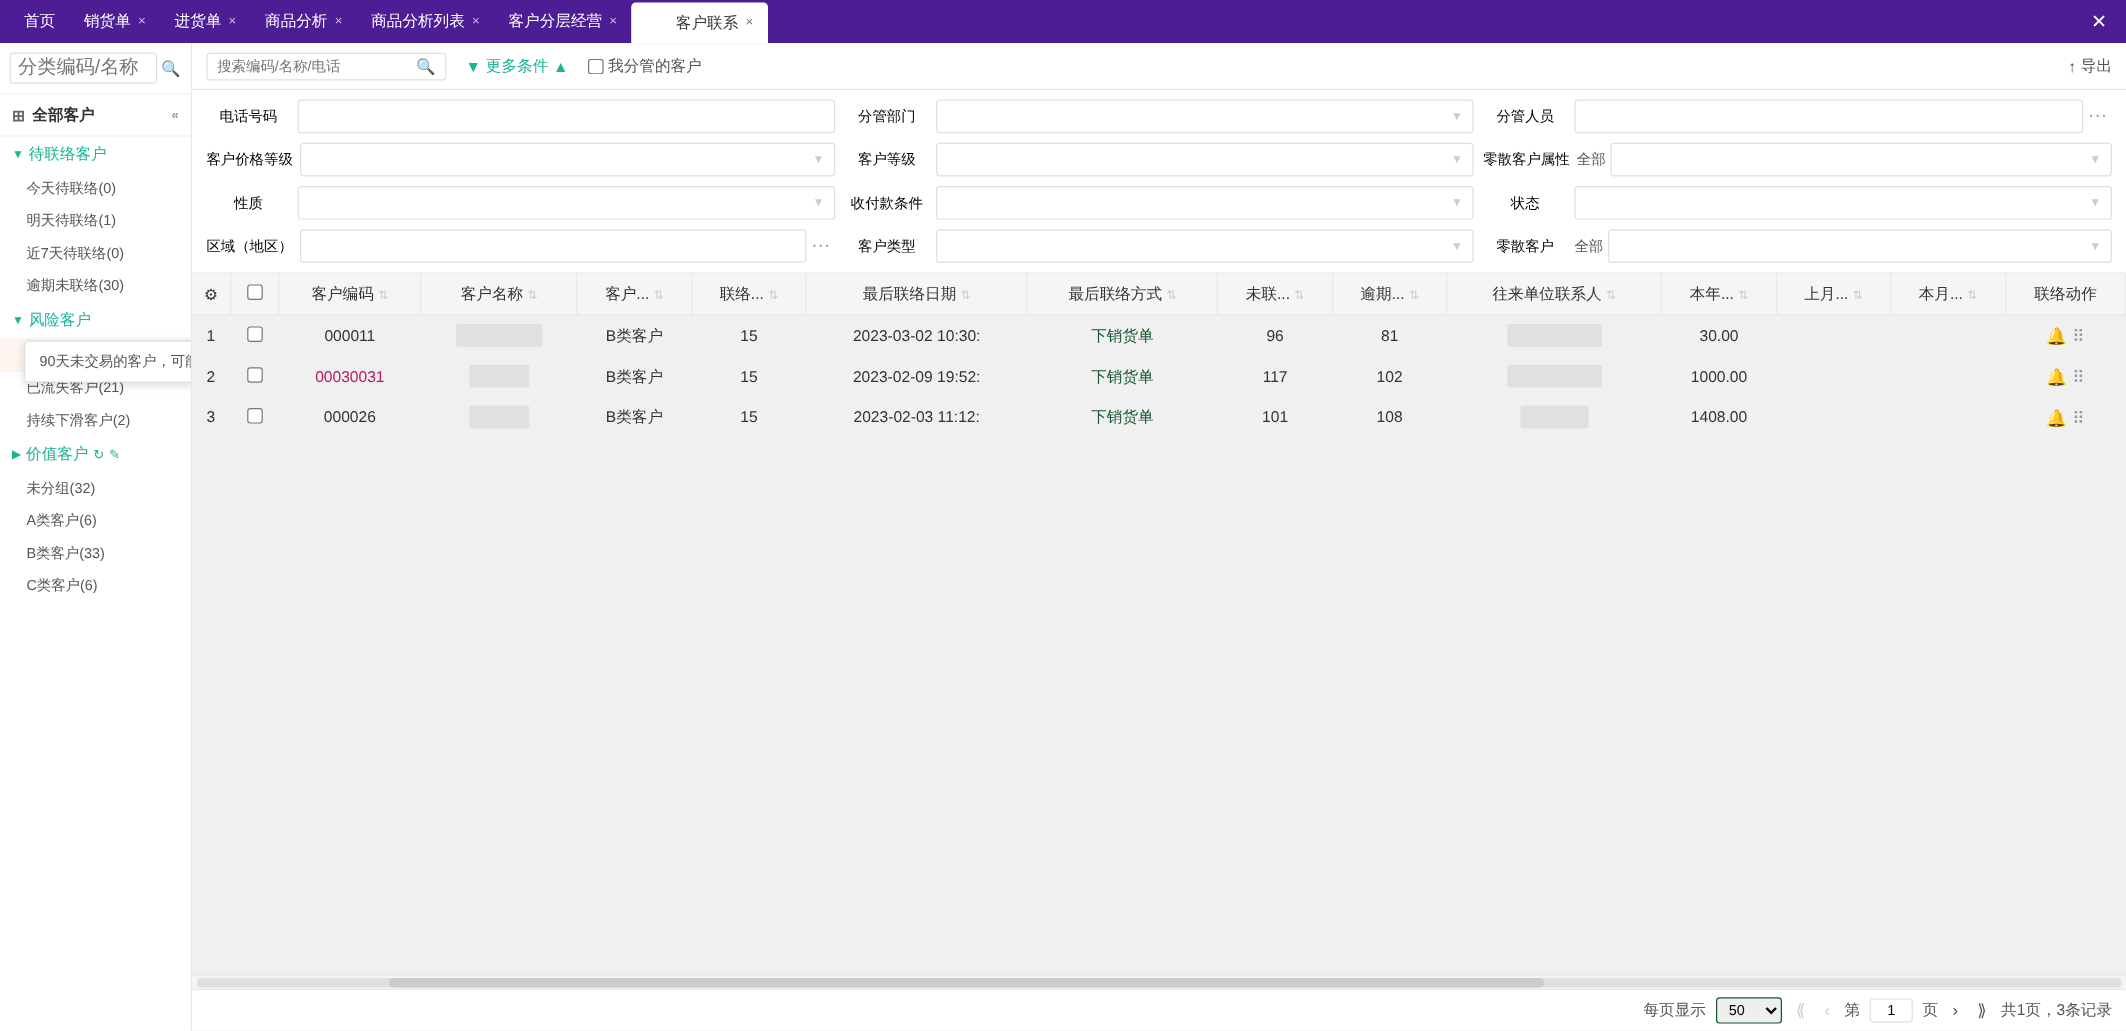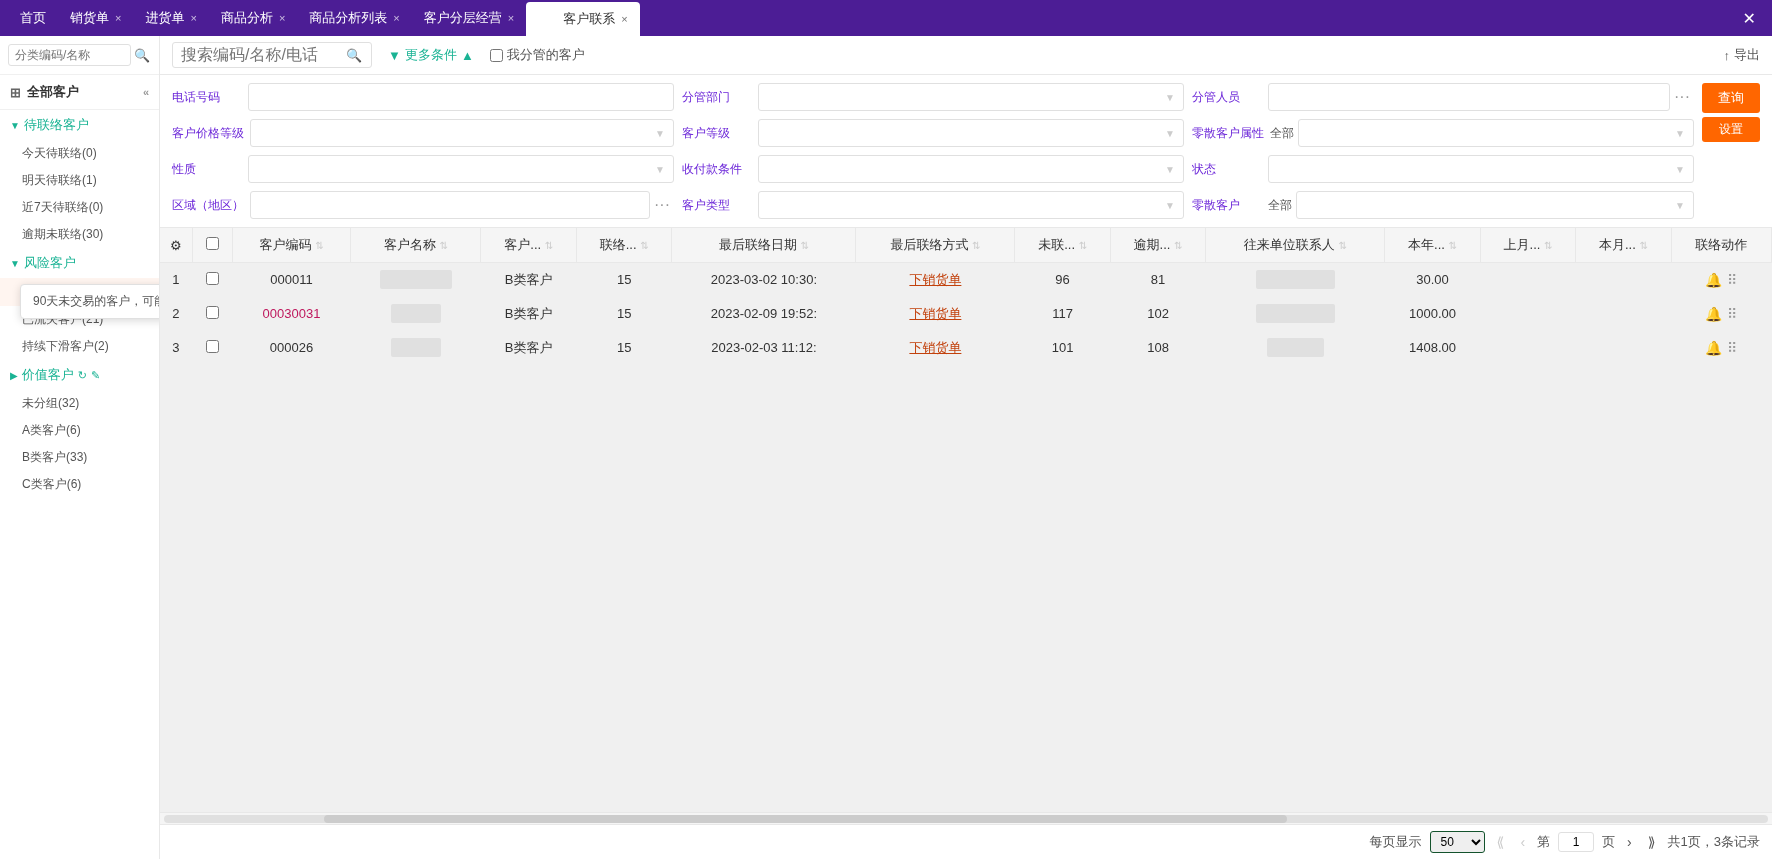--- a/index.html
+++ b/index.html
@@ -71,21 +71,21 @@
       display: flex;
       align-items: center;
       padding: 8px;
       border-bottom: 1px solid #f0f0f0;
     }
     .sidebar-search input {
       border: 1px solid #e0e0e0;
       border-radius: 3px;
       padding: 3px 6px;
       width: 100%;
-      font-size: 12px;
+      font-size: 16px;
       outline: none;
     }
     .sidebar-search .search-icon {
       margin-left: 4px;
       color: #ccc;
       cursor: pointer;
     }
     .sidebar-header {
       display: flex;
       align-items: center;
@@ -214,25 +214,25 @@
       margin-bottom: 8px;
       gap: 8px;
     }
     .filter-field {
       display: flex;
       align-items: center;
       flex: 1;
       min-width: 0;
     }
     .filter-label {
-      color: #6d28d9;
+      color: #000000;
       font-size: 12px;
       white-space: nowrap;
       min-width: 70px;
-      text-align: left;
+      text-align: center;
       margin-right: 6px;
     }
     .filter-input {
       flex: 1;
       border: 1px solid #e0e0e0;
       border-radius: 3px;
       padding: 4px 8px;
       font-size: 12px;
       outline: none;
       height: 28px;
@@ -311,22 +311,21 @@
     }
     .data-table td {
       padding: 7px 6px;
       border-bottom: 1px solid #f0f0f0;
       border-right: 1px solid #f0f0f0;
       color: #333;
       text-align: center;
       white-space: nowrap;
     }
     .link-text {
-      color: #c2410c;
-      text-decoration: underline;
+      color: #14532d;
       cursor: pointer;
     }
     .blurred-text {
       background: #e0e0e0;
       color: transparent;
       border-radius: 2px;
       padding: 2px 8px;
       display: inline-block;
       min-width: 50px;
     }
@@ -514,21 +513,21 @@
     <div class="sidebar-item">未分组(32)</div>
     <div class="sidebar-item">A类客户(6)</div>
     <div class="sidebar-item">B类客户(33)</div>
     <div class="sidebar-item">C类客户(6)</div>
   </div>
 
   <div class="content-area">
 
     <div class="filter-bar">
       <div class="filter-search">
-        <input type="text" style="color: #be185d; font-size: 16px;" placeholder="搜索编码/名称/电话">
+        <input type="text" style="color: #be185d; font-size: 12px;" placeholder="搜索编码/名称/电话">
         <span class="search-btn">🔍</span>
       </div>
       <button class="filter-btn">
         <span>▼</span>
         <span>更多条件</span>
         <span>▲</span>
       </button>
       <label class="checkbox-label">
         <input type="checkbox" style="">
         <span>我分管的客户</span>
@@ -629,24 +628,20 @@
               <span class="filter-label">零散客户</span>
               <span style="margin-right:4px;color:#555;font-size:12px;">全部</span>
               <div class="filter-select" style="flex:1;">
                 <span></span>
                 <span class="chevron">▼</span>
               </div>
             </div>
           </div>
         </div>
 
-        <div class="action-buttons">
-          <button class="btn-query">查询</button>
-          <button class="btn-settings">设置</button>
-        </div>
       </div>
     </div>
 
     <div class="table-wrapper">
       <div class="table-scroll">
         <table class="data-table">
           <thead>
             <tr>
               <th class="gear-cell">⚙</th>
               <th><input type="checkbox" style=""></th>

